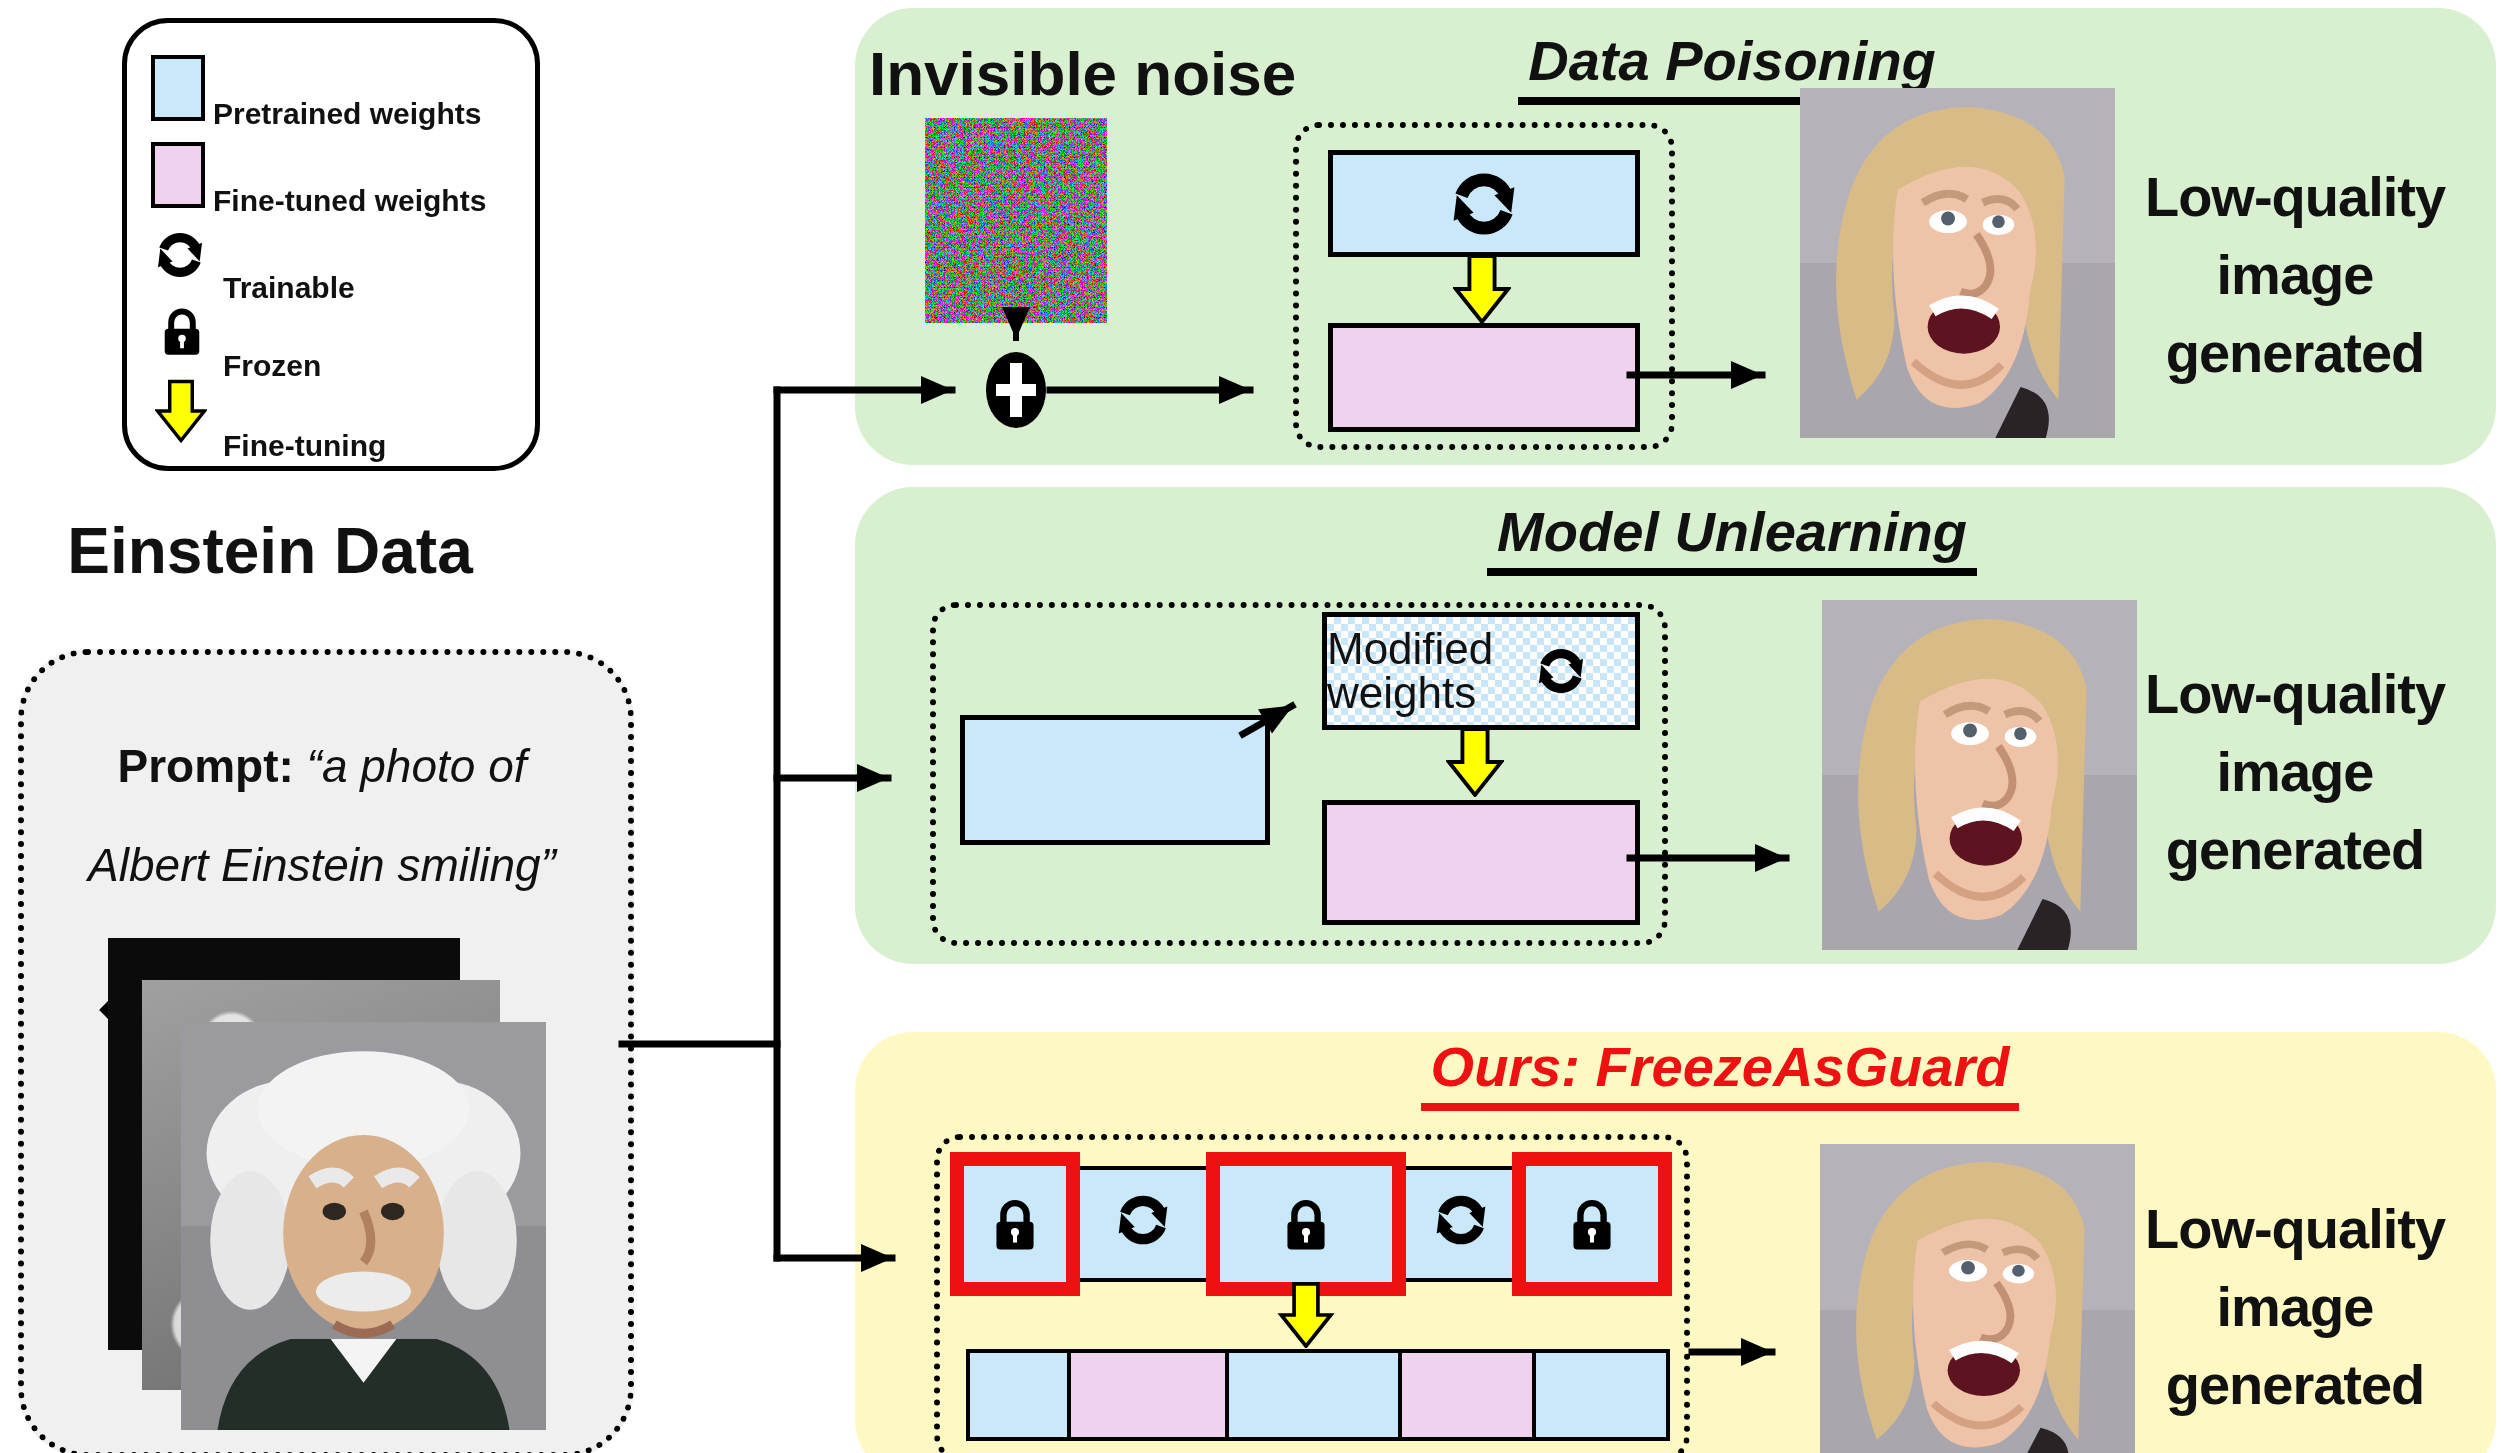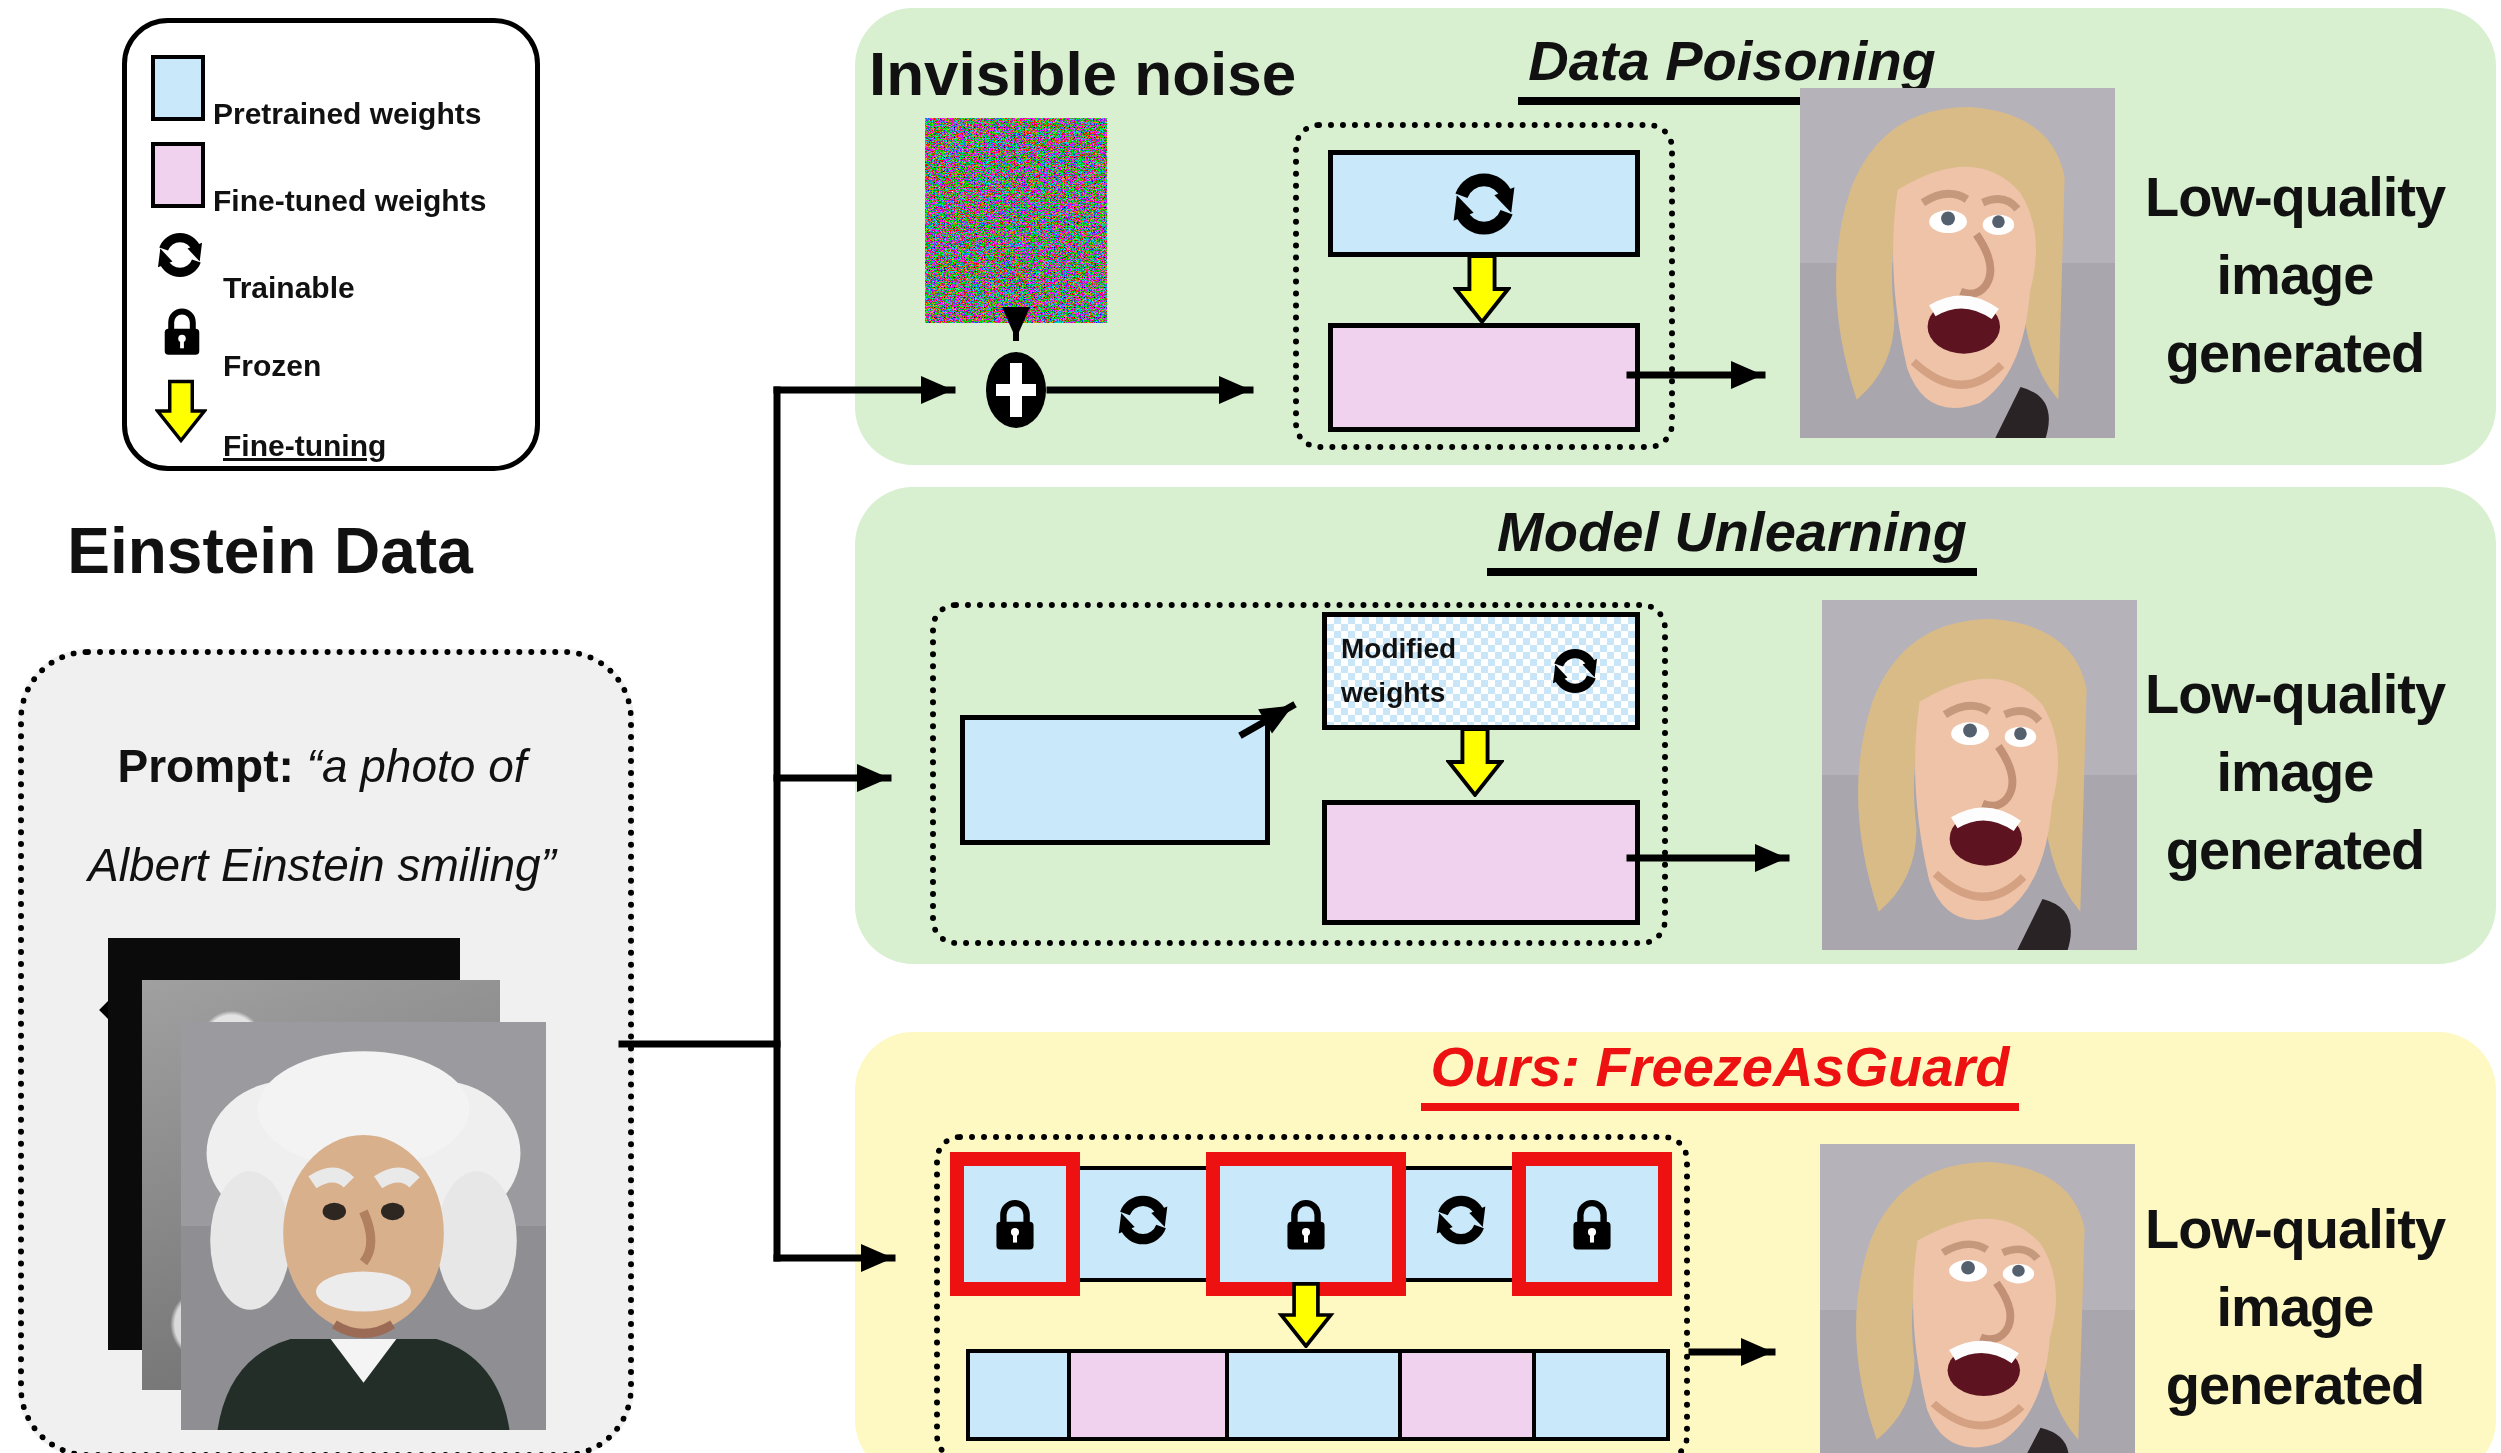--- a/index.html
+++ b/index.html
@@ -163,21 +163,21 @@
     <div class="lg-label" style="left:96px;top:216px;">Trainable</div>
 
     <svg class="icon abs" style="left:28px;top:276px;" width="54" height="64">
         <use href="#ic-lock"></use>
       </svg>
     <div class="lg-label" style="left:96px;top:294px;">Frozen</div>
 
     <svg class="icon abs" style="left:28px;top:356px;" width="52" height="64">
         <use href="#ic-yarrow"></use>
       </svg>
-    <div class="lg-label" style="left:96px;top:374px;text-decoration:underline;">Fine-tuning</div>
+    <div class="lg-label" style="left:96px;top:374px;">Fine-tuning</div>
   </div>
 
   <div class="td-title">Einstein Data</div>
 
   <div class="graybox">
     <div class="prompt">
       <span class="pb">Prompt:</span>
       <span class="pi">“a photo of Albert Einstein smiling”</span>
     </div>
     <div class="dot" style="left:78px;top:348px;"></div>
@@ -226,21 +226,21 @@
 
   <div class="panel green p2">
     <div class="ptitle" style="left:577px;top:12px;width:600px;">
       <span class="u">Model Unlearning</span>
     </div>
 
     <div class="dotted" style="left:75px;top:115px;width:726px;height:332px;"></div>
     <div class="wrect bluefill" style="left:105px;top:228px;width:300px;height:120px;"></div>
 
     <div class="wrect checker" style="left:467px;top:125px;width:308px;height:108px;justify-content:flex-start;">
-      <div style="font-size:28px;font-weight:700;line-height:44px;padding-left:14px;width:205px;">Modified weights</div>
+      <div style="font-size:44px;font-weight:400;line-height:44px;width:205px;">Modified weights</div>
       <svg class="icon" width="58" height="58">
           <use href="#ic-sync"></use>
         </svg>
     </div>
     <svg class="icon abs" style="left:591px;top:240px;" width="58" height="70">
         <use href="#ic-yarrow"></use>
       </svg>
     <div class="wrect pinkfill" style="left:467px;top:313px;width:308px;height:115px;"></div>
 
     <div class="facebox" style="left:967px;top:113px;">

